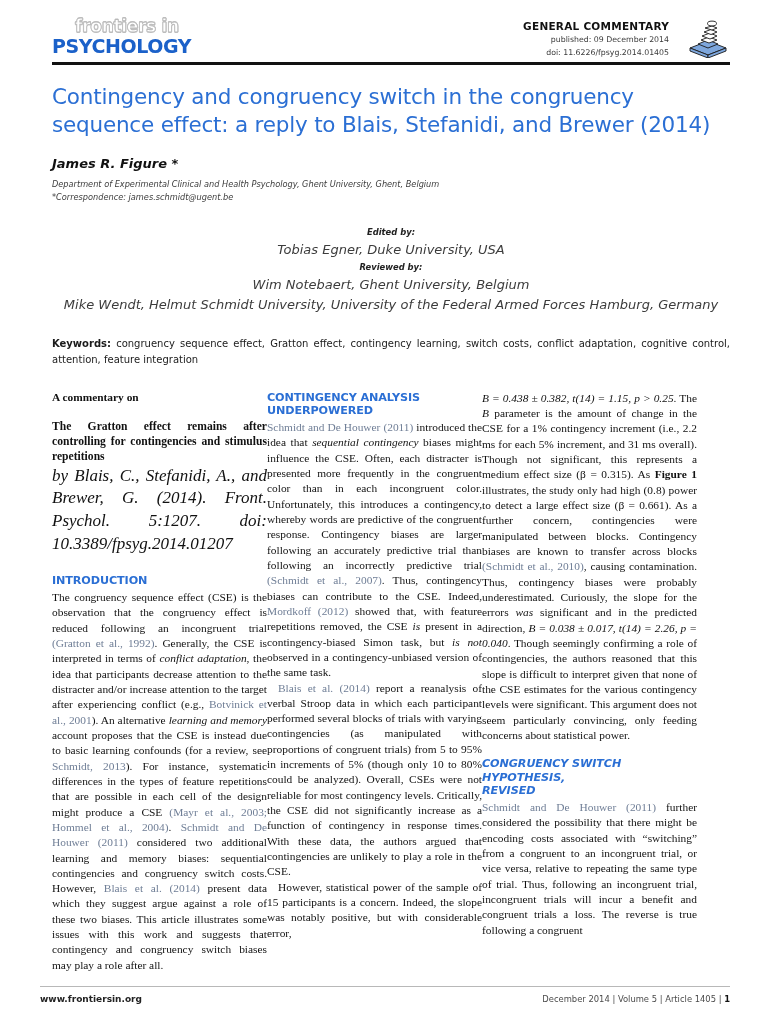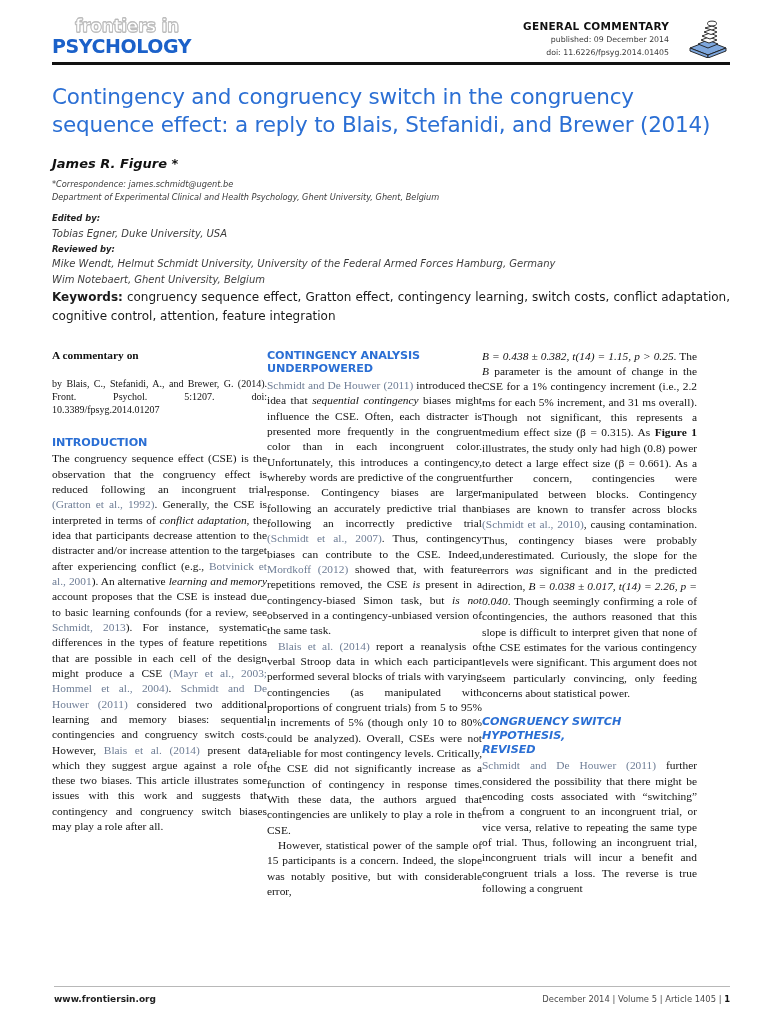--- a/index.html
+++ b/index.html
@@ -116,44 +116,45 @@
   }
   .affil {
     font-family: "DejaVu Sans", sans-serif;
     font-style: italic;
     font-size: 8.2px;
     line-height: 1.55;
     color: #3c3c3c;
     margin-top: 7px;
   }
   .editors {
-    margin-top: 8px;
+    margin-top: 22px;
+    text-align: center;
   }
   .ed-label {
     font-family: "DejaVu Sans", sans-serif;
     font-weight: 700;
     font-style: italic;
     font-size: 8.4px;
     color: #222;
     line-height: 1.7;
   }
   .ed-name {
     font-family: "DejaVu Sans", sans-serif;
     font-style: italic;
-    font-size: 10px;
+    font-size: 13px;
     color: #3c3c3c;
     line-height: 1.6;
   }
 
   .keywords {
     font-family: "DejaVu Sans", sans-serif;
-    font-size: 12px;
+    font-size: 10px;
     line-height: 1.62;
     color: #1a1a1a;
-    margin-top: 0;
+    margin-top: 20px;
     text-align: justify;
   }
   .keywords b {
     font-weight: 700;
   }
 
   
   .columns {
     display: flex;
     margin-top: 22px;
@@ -202,32 +203,33 @@
     font-family: "Liberation Serif", serif;
     font-size: 11.6px;
     font-weight: 700;
     line-height: 1.33;
     text-align: justify;
     color: #111;
     margin: 0;
   }
   .commentary-ref {
     font-family: "Liberation Serif", serif;
-    font-size: 10px;
+    font-size: 17px;
+    font-style: italic;
     line-height: 1.33;
     text-align: justify;
     color: #111;
     margin: 0;
   }
   .gap-intro { height: 19px; }
 
   
   .footer {
     position: absolute;
-    left: 54px;
+    left: 40px;
     right: 52px;
     bottom: 20px;
   }
   .rule-foot {
     height: 1px;
     background: #b8b8b8;
   }
   .footer-row {
     display: flex;
     justify-content: space-between;
@@ -283,40 +285,41 @@
     </div>
   </div>
 
   <div class="rule-head"></div>
 
   <h1 class="title">Contingency and congruency switch in the congruency sequence effect: a reply to Blais, Stefanidi, and Brewer (2014)</h1>
 
   <div class="authors">James R. Figure *</div>
 
   <div class="affil">
+    <div>Department of Experimental Clinical and Health Psychology, Ghent University, Ghent, Belgium</div>
     <div>*Correspondence: james.schmidt@ugent.be</div>
-    <div>Department of Experimental Clinical and Health Psychology, Ghent University, Ghent, Belgium</div>
   </div>
 
   <div class="editors">
     <div class="ed-label">Edited by:</div>
     <div class="ed-name">Tobias Egner, Duke University, USA</div>
     <div class="ed-label">Reviewed by:</div>
+    <div class="ed-name">Wim Notebaert, Ghent University, Belgium</div>
     <div class="ed-name">Mike Wendt, Helmut Schmidt University, University of the Federal Armed Forces Hamburg, Germany</div>
-    <div class="ed-name">Wim Notebaert, Ghent University, Belgium</div>
   </div>
 
   <div class="keywords"><b>Keywords:</b> <span>congruency sequence effect, Gratton effect, contingency learning, switch costs, conflict adaptation, cognitive control, attention, feature integration</span></div>
 
   <div class="columns">
 
     <div class="col">
 
       <div class="commentary-label">A commentary on</div>
 
+      <div class="commentary-title">The Gratton effect remains after controlling for contingencies and stimulus repetitions</div>
       <div class="commentary-ref">by Blais, C., Stefanidi, A., and Brewer, G. (2014). Front. Psychol. 5:1207. doi: 10.3389/fpsyg.2014.01207</div>
 
       <div class="gap-intro"></div>
 
       <div class="sec-head">INTRODUCTION</div>
 
       <p class="body"><span>The congruency sequence effect (CSE) is the observation that the congruency effect is reduced following an incongruent trial </span><span class="cite">(Gratton et al., 1992)</span><span>. Generally, the CSE is interpreted in terms of </span><span class="it">conflict adaptation</span><span>, the idea that participants decrease attention to the distracter and/or increase attention to the target after experiencing conflict (e.g., </span><span class="cite">Botvinick et al., 2001</span><span>). An alternative </span><span class="it">learning and memory</span><span> account proposes that the CSE is instead due to basic learning confounds (for a review, see </span><span class="cite">Schmidt, 2013</span><span>). For instance, systematic differences in the types of feature repetitions that are possible in each cell of the design might produce a CSE </span><span class="cite">(Mayr et al., 2003; Hommel et al., 2004)</span><span>. </span><span class="cite">Schmidt and De Houwer (2011)</span><span> considered two additional learning and memory biases: sequential contingencies and congruency switch costs. However, </span><span class="cite">Blais et al. (2014)</span><span> present data which they suggest argue against a role of these two biases. This article illustrates some issues with this work and suggests that contingency and congruency switch biases may play a role after all.</span></p>
     </div>
 
     <div class="col">

